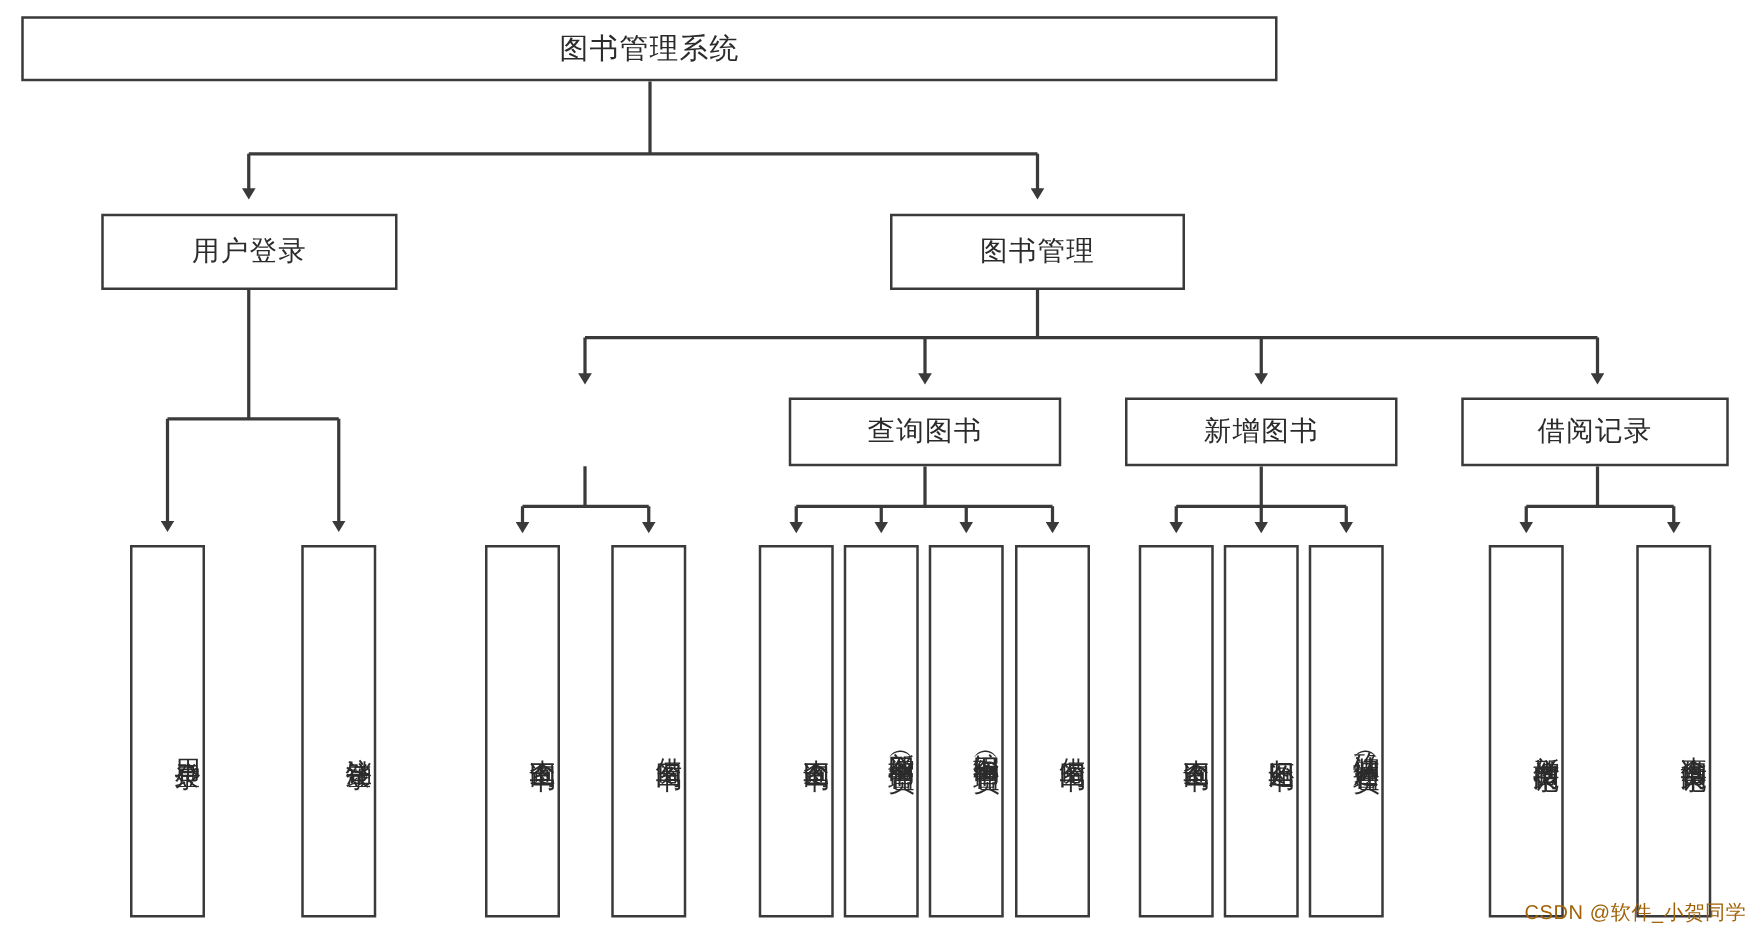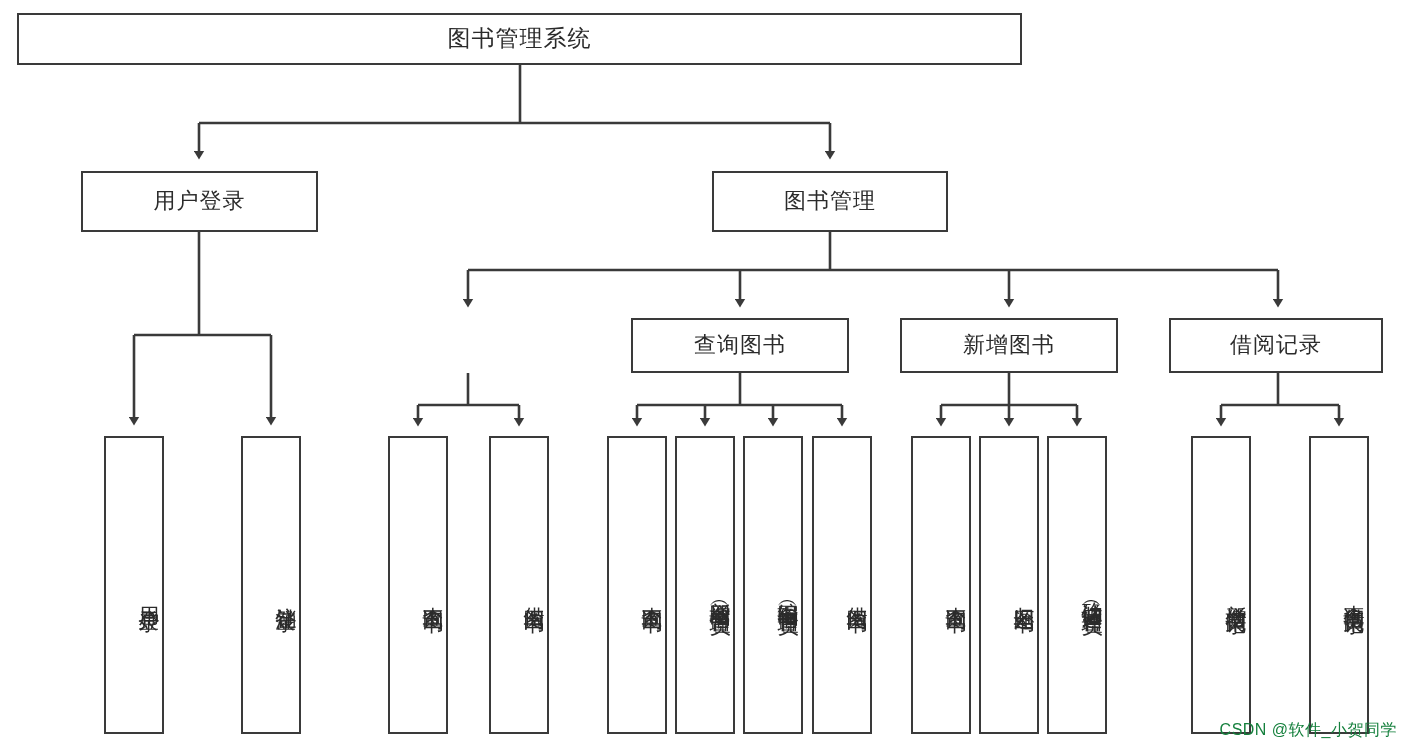--- a/index.html
+++ b/index.html
@@ -59,21 +59,21 @@
   }
   .node-v span {
     writing-mode: vertical-rl;
     text-orientation: upright;
   }
   .watermark {
     position: absolute;
     right: 8px;
     bottom: 6px;
     font-size: 16px;
-    color: #15803d;
+    color: #a16207;
     letter-spacing: 0.5px;
     z-index: 5;
     white-space: nowrap;
   }
 </style>
 </head>
 <body>
 
 <div id="canvas">
 

